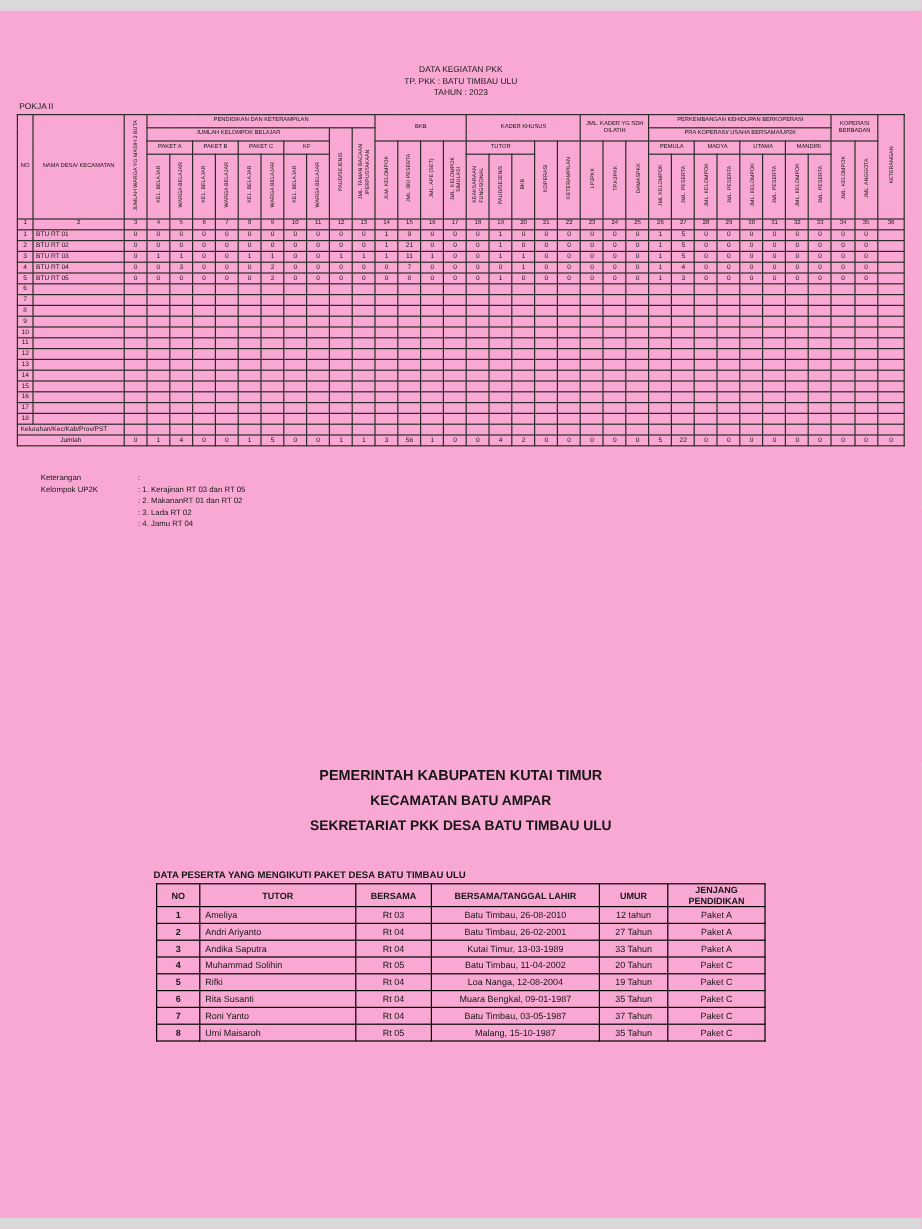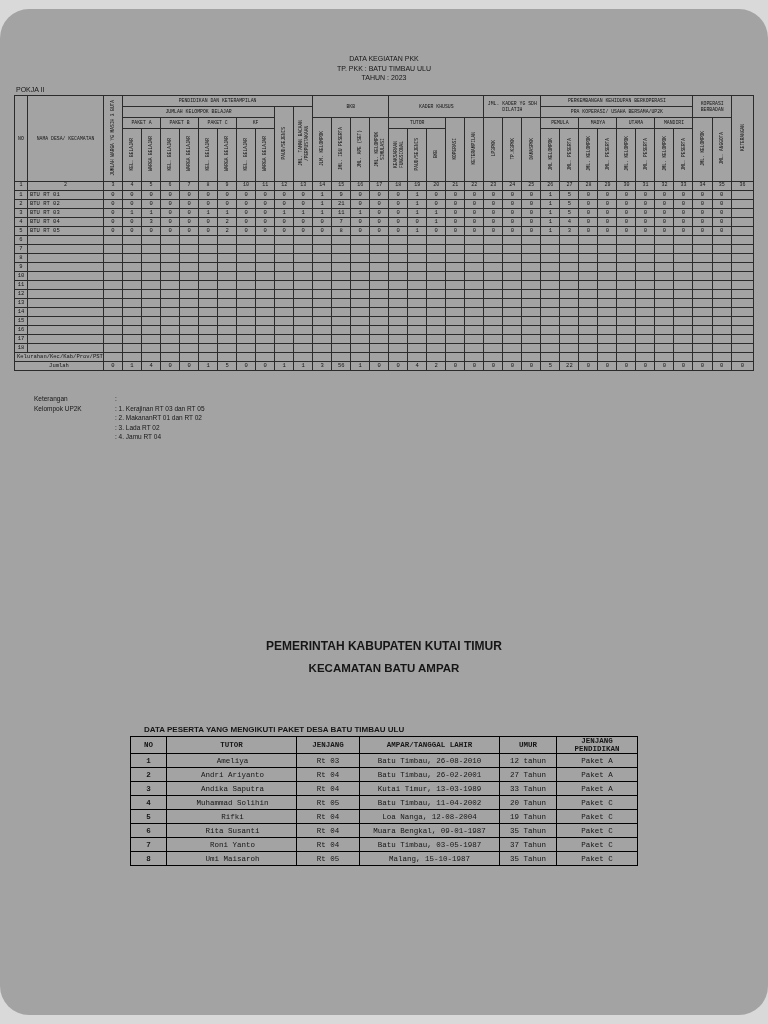--- a/index.html
+++ b/index.html
@@ -8,30 +8,29 @@
     background: #d9d9d9;
     font-family: "Liberation Sans", sans-serif;
     position: relative;
     overflow: hidden;
     color: #161616;
   }
   .page {
     position: absolute;
     left: 0; top: 9px;
     width: 768px; height: 1006px;
-    background: #a3a3a3;
-    border-radius: 29px;
+    background: #f9a8d4;
   }
 
   
   .doc-header { position: absolute; top: 45px; left: 0; right: 0; text-align: center; font-size: 7px; line-height: 9.5px; }
   .pokja { position: absolute; top: 77px; left: 16px; font-size: 7px; }
 
   
-  table { border-collapse: collapse; font-family: Liberation Mono, monospace; }
+  table { border-collapse: collapse; }
   .pokja2 { position: absolute; top: 86px; left: 14px; width: 740px; table-layout: fixed; }
   .pokja2 th, .pokja2 td {
     border: 0.5px solid #2b2b2b;
     padding: 0;
     text-align: center;
     vertical-align: middle;
     font-weight: normal;
     overflow: hidden;
   }
   .pokja2 thead th { font-size: 4.8px; line-height: 1.15; }
@@ -62,34 +61,34 @@
   .ket-row { display: flex; }
   .ket-row .kl { width: 81px; }
 
   
   .letterhead { position: absolute; top: 630px; left: 0; right: 0; text-align: center; font-weight: bold; }
   .letterhead .l1 { font-size: 12px; margin-bottom: 9px; }
   .letterhead .l2 { font-size: 11.5px; margin-bottom: 9px; text-align: center; }
   .letterhead .l3 { font-size: 11.5px; }
 
   
-  .ptitle { position: absolute; top: 716px; left: 144px; font-size: 8px; font-weight: bold; }
+  .ptitle { position: absolute; top: 716px; left: 128px; font-size: 8px; font-weight: bold; }
   .participants { position: absolute; top: 727px; left: 130px; width: 507px; table-layout: fixed; }
   .participants th, .participants td {
     border: 1px solid #000;
     padding: 0 2px;
     font-size: 7.5px;
     height: 14px;
     text-align: center;
     vertical-align: middle;
     overflow: hidden;
   }
   .participants thead th { font-weight: bold; height: 15px; }
   .participants td.pc0 { font-weight: bold; }
-  .participants td.pc1 { text-align: center; padding-left: 4px; }
+  .participants td.pc1 { text-align: left; padding-left: 4px; }
   col.c-p-no { width: 36px; } col.c-p-nama { width: 130px; } col.c-p-alamat { width: 63px; }
   col.c-p-ttl { width: 140px; } col.c-p-umur { width: 57px; } col.c-p-jenjang { width: 81px; }
 </style>
 </head>
 <body>
 
 <div class="page">
 
   <div class="doc-header">
     <div>DATA KEGIATAN PKK</div>
@@ -1020,39 +1019,40 @@
     </div>
     <div class="ket-row">
       <span class="kl"></span>
       <span>: 4. Jamu RT 04</span>
     </div>
   </div>
 
   <div class="letterhead">
     <div class="l1">PEMERINTAH KABUPATEN KUTAI TIMUR</div>
     <div class="l2">KECAMATAN BATU AMPAR</div>
+    <div class="l3">SEKRETARIAT PKK DESA BATU TIMBAU ULU</div>
   </div>
 
   <div class="ptitle">DATA PESERTA YANG MENGIKUTI PAKET DESA BATU TIMBAU ULU</div>
 
   <table class="participants">
       <colgroup>
         <col class="c-p-no">
         <col class="c-p-nama">
         <col class="c-p-alamat">
         <col class="c-p-ttl">
         <col class="c-p-umur">
         <col class="c-p-jenjang">
       </colgroup>
       <thead>
         <tr>
           <th>NO</th>
           <th>TUTOR</th>
-          <th>JENJANG</th>
-          <th>AMPAR/TANGGAL LAHIR</th>
+          <th>BERSAMA</th>
+          <th>BERSAMA/TANGGAL LAHIR</th>
           <th>UMUR</th>
           <th>JENJANG PENDIDIKAN</th>
         </tr>
       </thead>
       <tbody>
         <tr>
           <td class="pc0">1</td>
           <td class="pc1">Ameliya</td>
           <td class="pc2">Rt 03</td>
           <td class="pc3">Batu Timbau, 26-08-2010</td>

